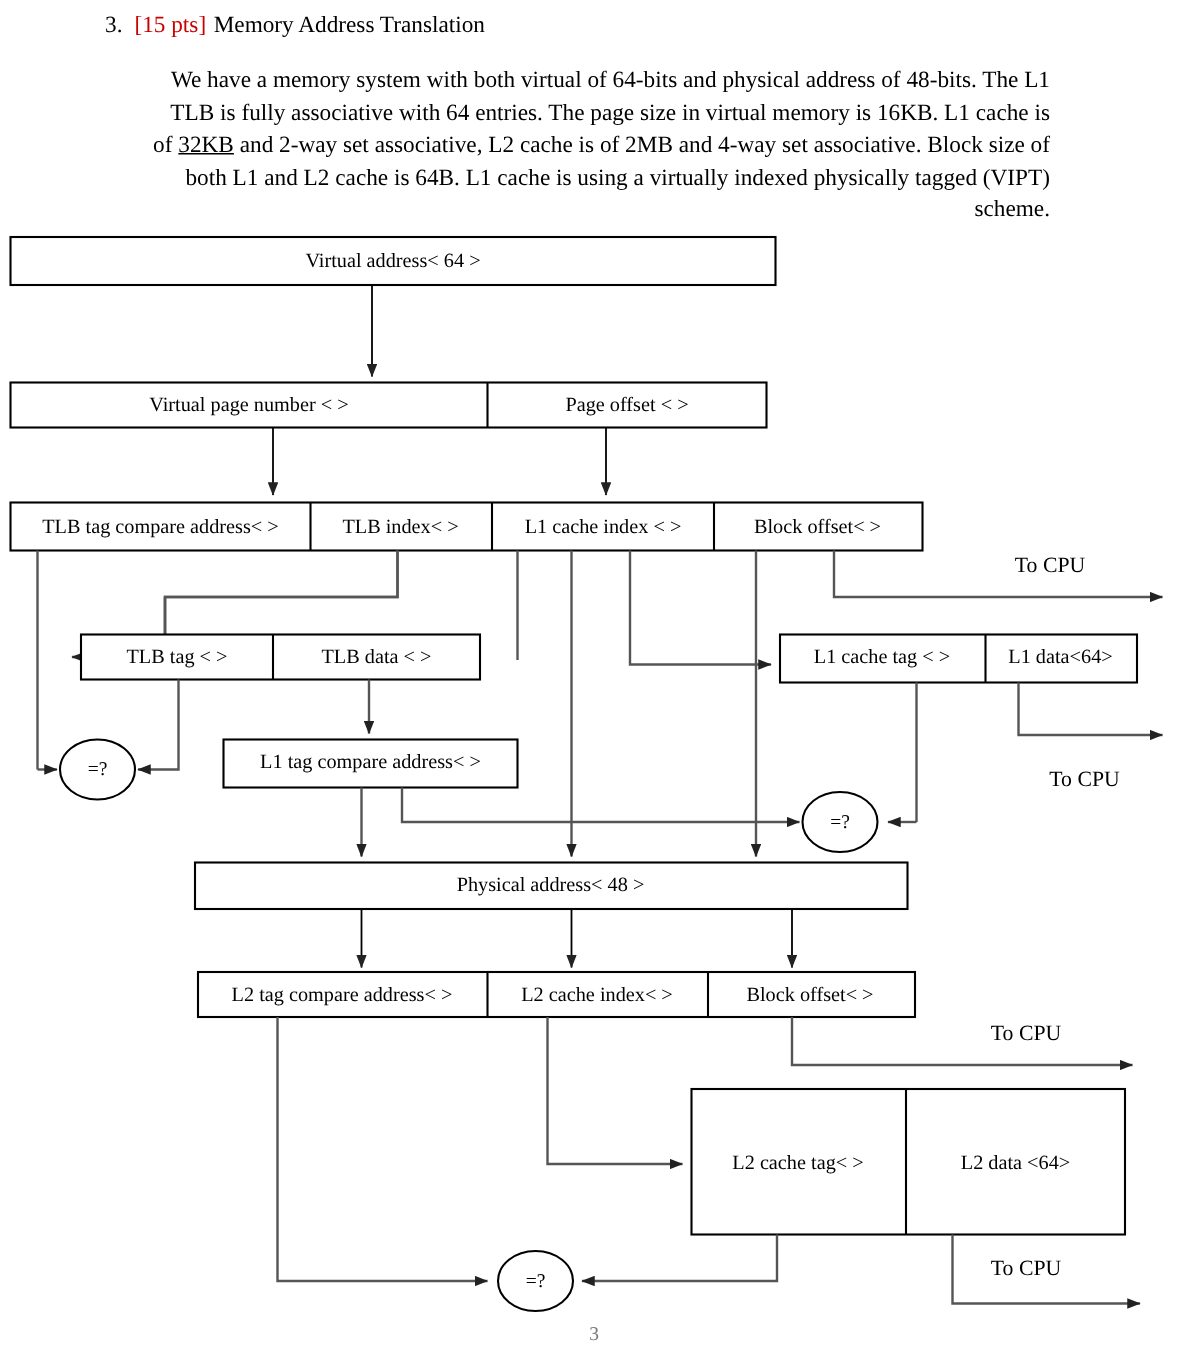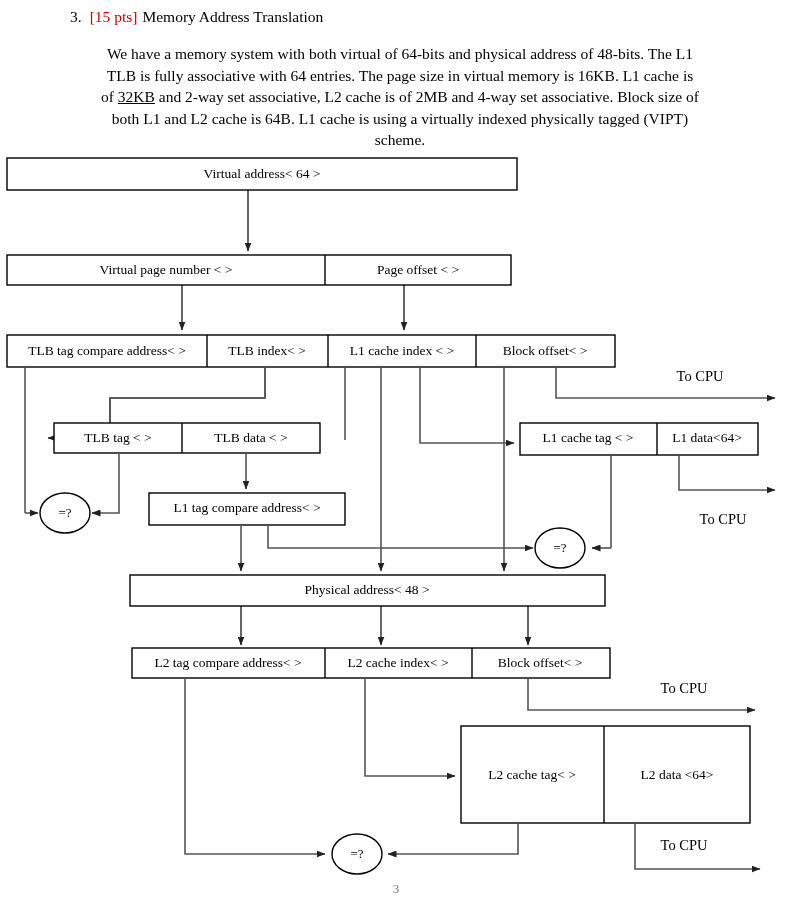--- a/index.html
+++ b/index.html
@@ -39,21 +39,21 @@
   .q-title { margin-left: 5px; }
 
   
   .q-body {
     position: absolute;
     left: 100px;
     top: 43px;
     width: 600px;
     font-size: 15.5px;
     line-height: 21.5px;
-    text-align: center;
+    text-align: right;
   }
   .q-body .u { text-decoration: underline; }
 
   
   #diagram {
     position: absolute;
     left: 0;
     top: 150px;
     width: 792px;
     height: 751px;

